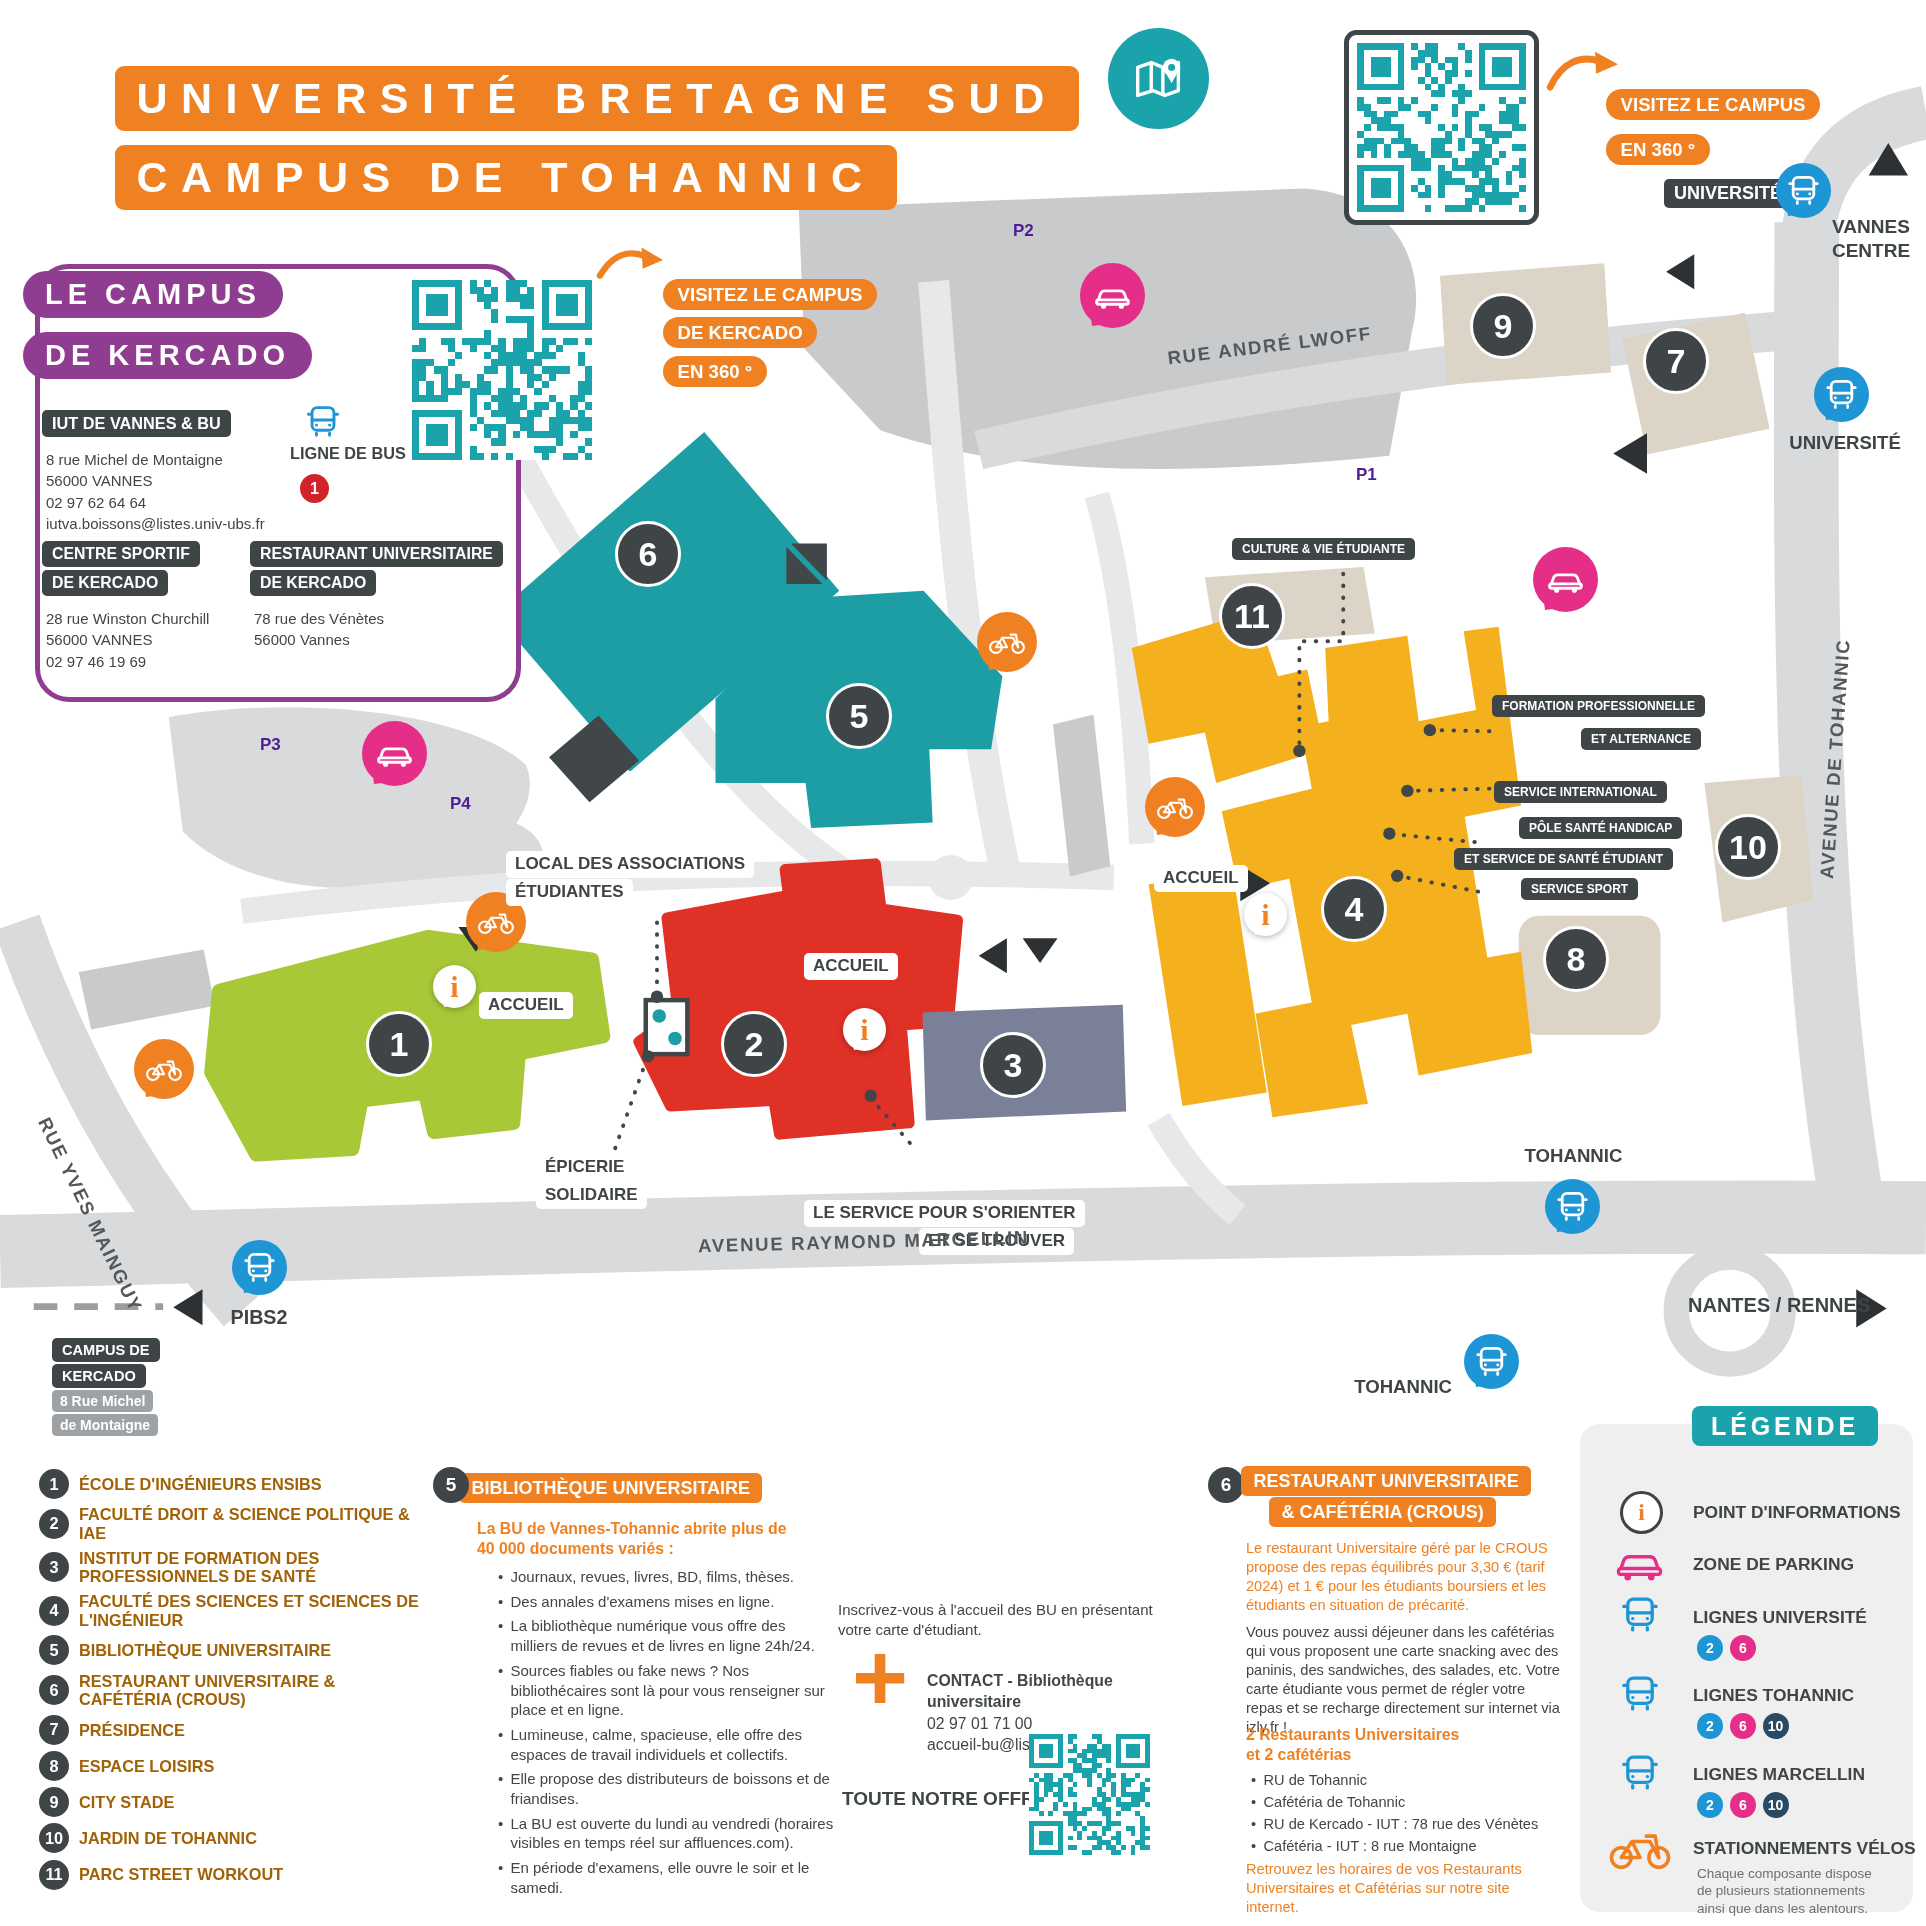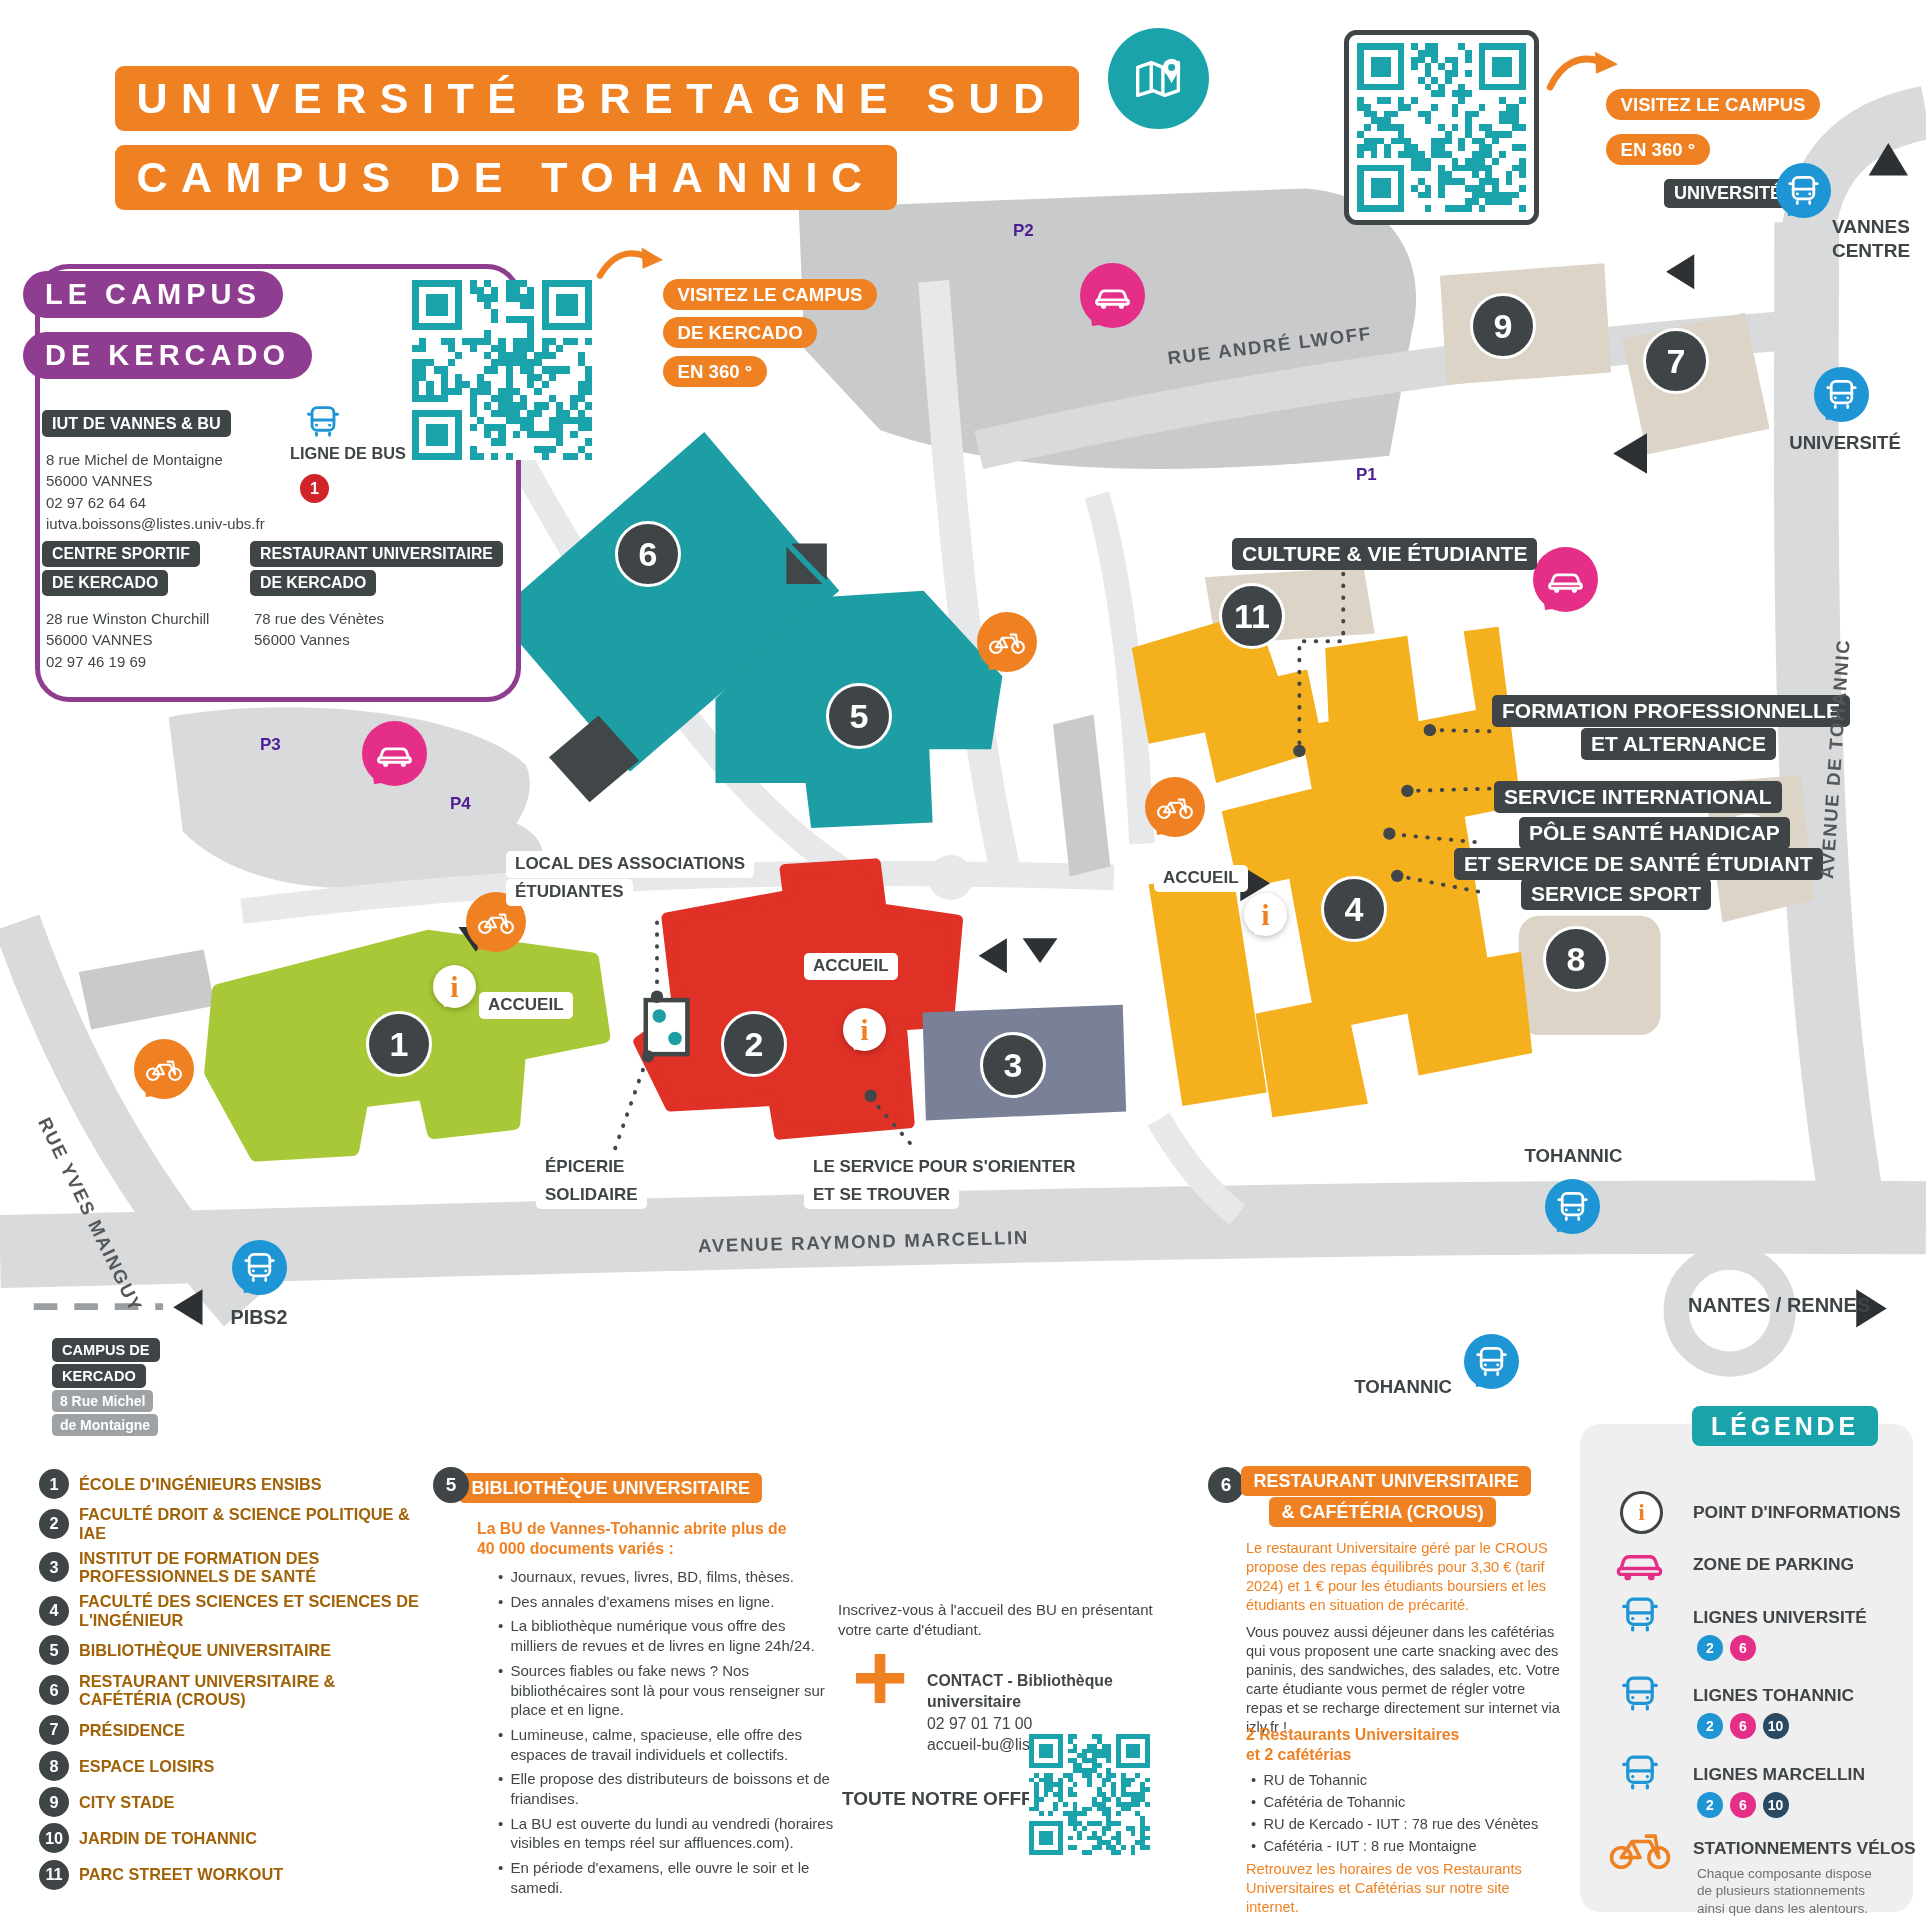--- a/index.html
+++ b/index.html
@@ -4,21 +4,21 @@
 <style>
   html,body{margin:0;padding:0;background:#fff;font-family:"Liberation Sans",sans-serif;color:#414649}
   .page{position:relative;width:1926px;height:1926px;overflow:hidden;background:#fff}
   .abs{position:absolute}
   .map-svg{position:absolute;left:0;top:0;width:1926px;height:1926px}
 
   .title-bar{background:#EF8122;color:#fff;font-weight:bold;font-size:43px;letter-spacing:13.5px;padding:7.9px 21.4px;border-radius:9px;white-space:nowrap}
   .purple-pill{background:#8F3D90;color:#fff;font-weight:bold;font-size:29px;letter-spacing:5px;padding:6.8px 22.5px;border-radius:29px;white-space:nowrap}
   .o-pill{background:#EF8122;color:#fff;font-weight:bold;font-size:18.6px;padding:4.5px 14.6px;border-radius:19px;white-space:nowrap}
   .o-head{background:#EF8122;color:#fff;font-weight:bold;font-size:18px;padding:4.5px 12.4px;border-radius:5.6px;white-space:nowrap}
-  .d-pill{background:#3F4447;color:#fff;font-weight:bold;font-size:21px;padding:3.9px 10px;border-radius:5px;white-space:nowrap;display:inline-block}
+  .d-pill{background:#3F4447;color:#fff;font-weight:bold;font-size:12px;padding:3.9px 10px;border-radius:5px;white-space:nowrap;display:inline-block}
   .g-pill{background:#9EA2A5;color:#fff;font-weight:bold;font-size:14px;padding:2.8px 7.9px;border-radius:4.5px;white-space:nowrap;display:inline-block}
   .w-pill{background:#fff;color:#3F4447;font-weight:bold;font-size:17px;padding:3.4px 9px;border-radius:5px;white-space:nowrap;display:inline-block}
   .addr{font-size:15px;line-height:21.4px;color:#414649}
   .bnum{background:#3F4447;color:#fff;border-radius:50%;display:flex;align-items:center;justify-content:center;font-weight:bold;position:absolute}
   .bnum.map{width:66px;height:66px;font-size:34px;border:3.4px solid #fff;box-sizing:border-box}
   .road{color:#55585B;font-weight:bold;letter-spacing:1.7px;font-size:18.6px;white-space:nowrap}
   .ptext{color:#4c1d95;font-weight:bold;font-size:17px}
   .stopname{color:#3F4447;font-weight:bold;font-size:18.6px;white-space:nowrap}
 
   .icircle{border-radius:50%;display:flex;align-items:center;justify-content:center;position:absolute}
@@ -847,21 +847,21 @@
   <div class="abs w-pill" style="left:804px;top:953px">ACCUEIL</div>
   <div class="info-pin" style="left:843px;top:1008px">i</div>
 
   <div class="info-pin" style="left:433px;top:965px">i</div>
   <div class="abs w-pill" style="left:479px;top:992px">ACCUEIL</div>
 
   <div class="abs" style="left:536px;top:1154px">
     <span class="w-pill">ÉPICERIE</span><br>
     <span class="w-pill" style="margin-top:1.1px">SOLIDAIRE</span>
   </div>
-  <div class="abs" style="left:804px;top:1154px;width:270px;text-align:left">
+  <div class="abs" style="left:804px;top:1200px;width:270px;text-align:right">
     <span class="w-pill">LE SERVICE POUR S'ORIENTER</span><br>
     <span class="w-pill" style="margin-top:1.1px">ET SE TROUVER</span>
   </div>
 
   <div class="abs road" style="left:1167px;top:335px;transform:rotate(-7deg)">RUE ANDRÉ LWOFF</div>
   <div class="abs road" style="left:1816px;top:878px;transform:rotate(-86deg);transform-origin:left top">AVENUE DE TOHANNIC</div>
   <div class="abs road" style="left:698px;top:1231px;transform:rotate(-1.5deg)">AVENUE RAYMOND MARCELLIN</div>
   <div class="abs road" style="left:53px;top:1114px;transform:rotate(64deg);transform-origin:left top">RUE YVES MAINGUY</div>
 
   <div class="blist" style="left:39px;top:1469px;width:383px">

